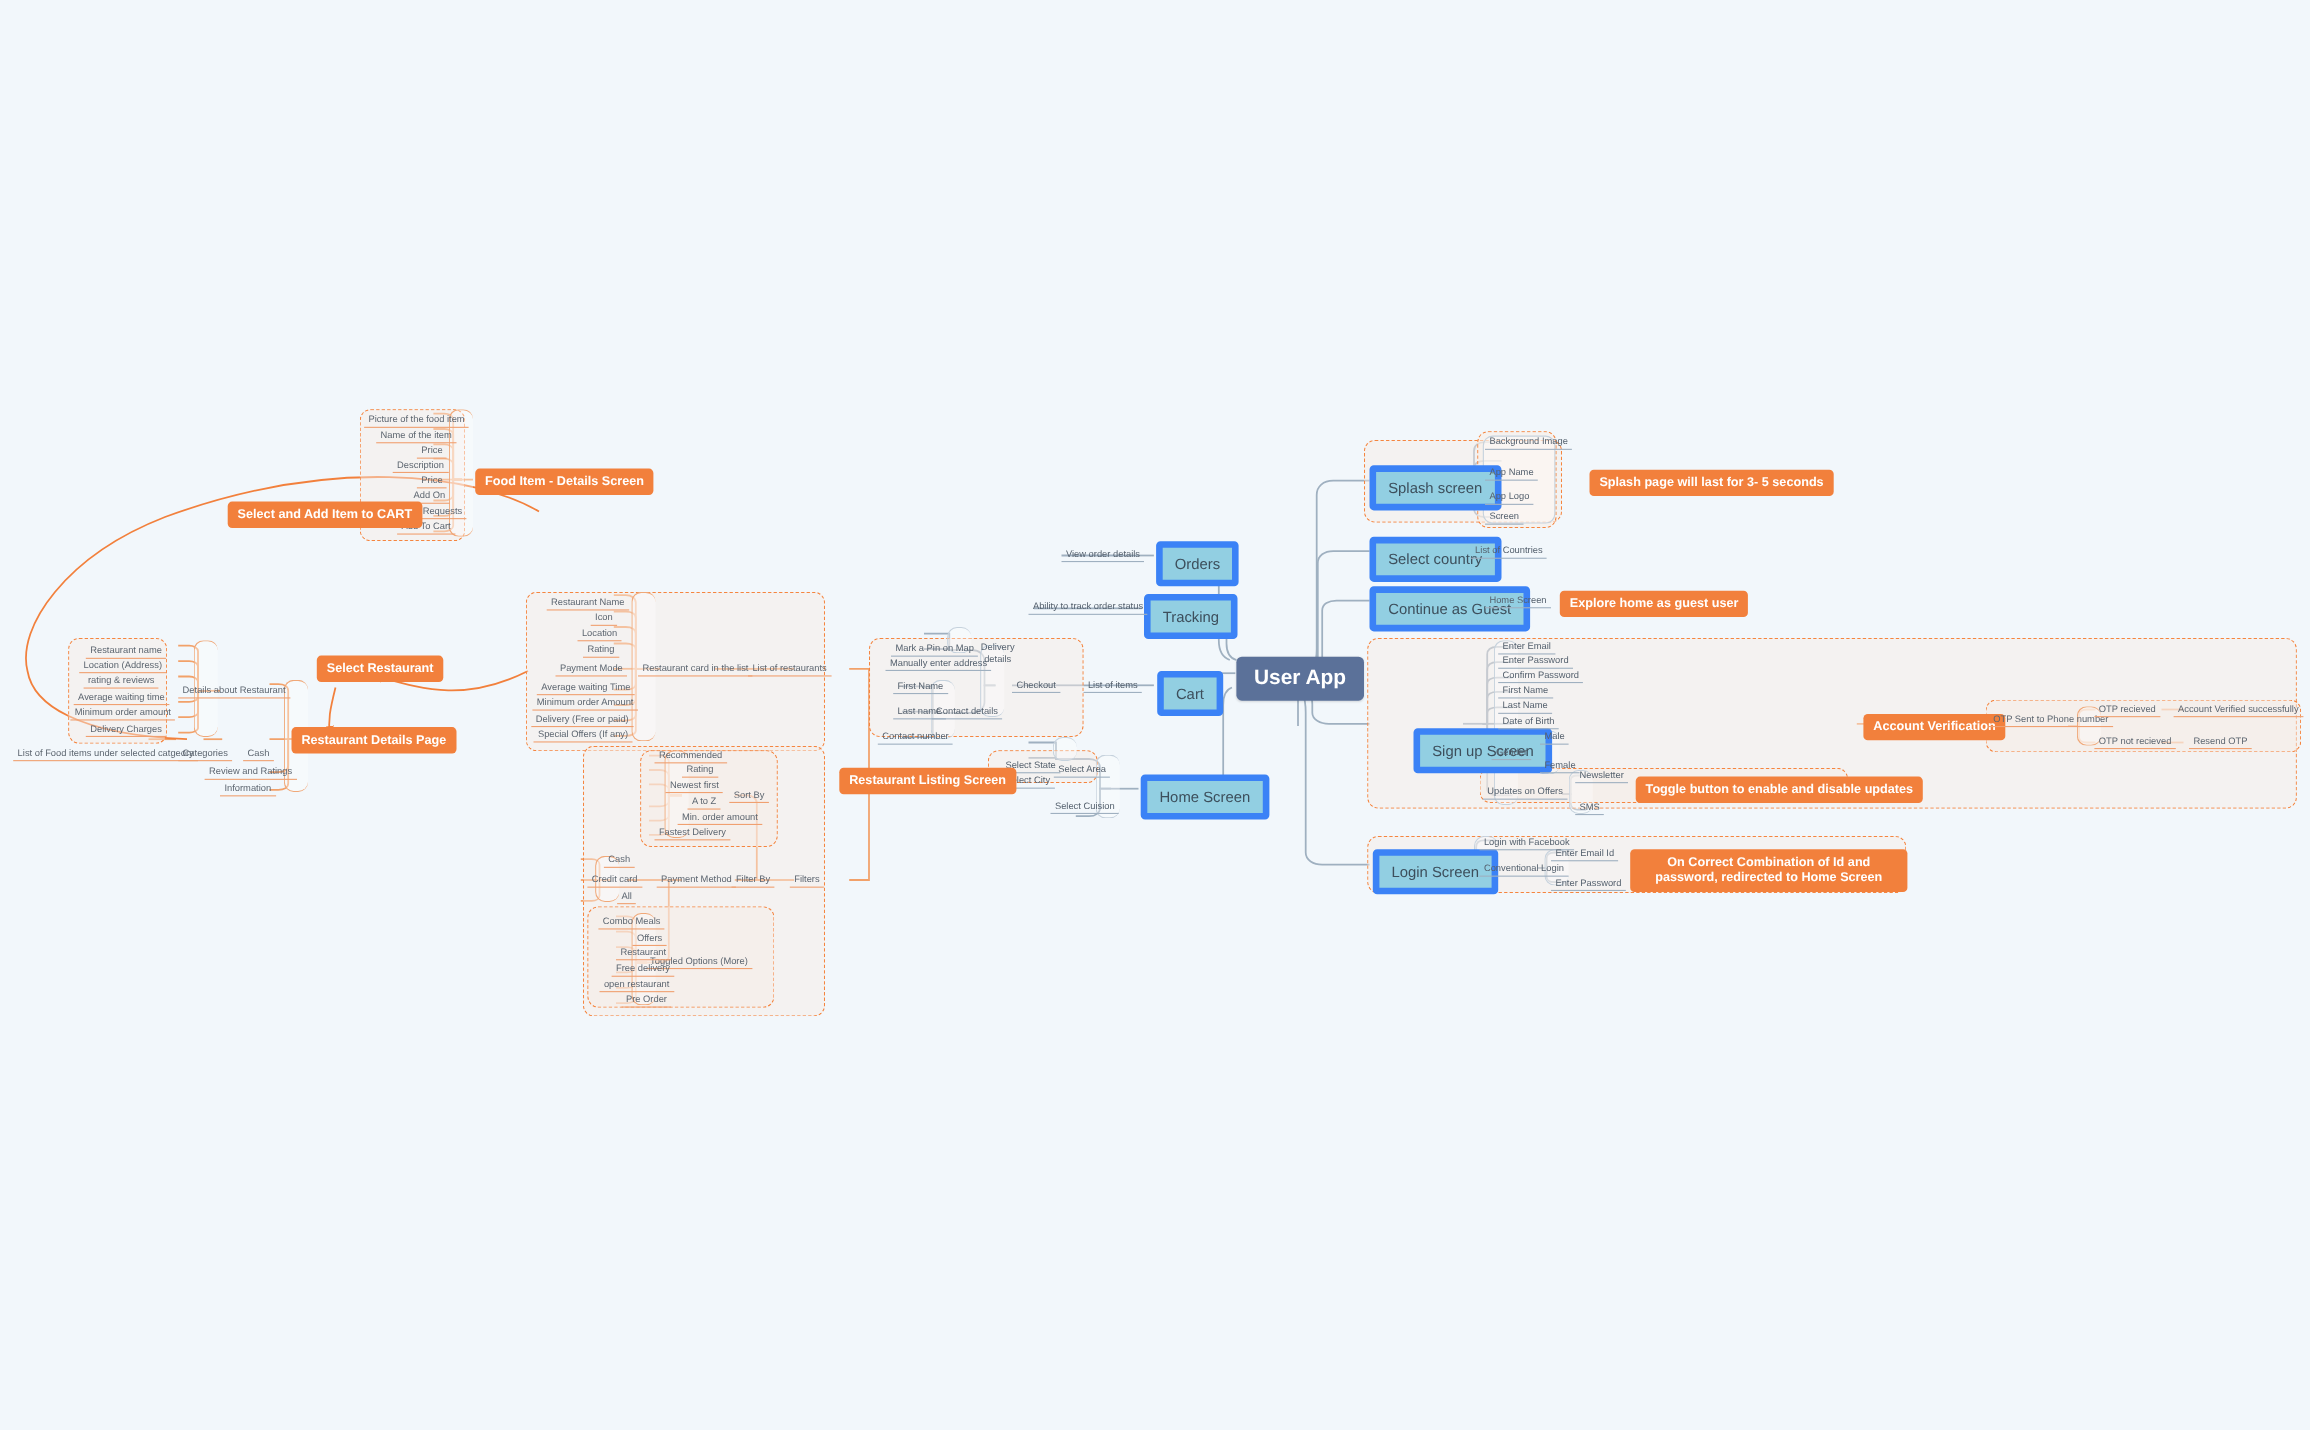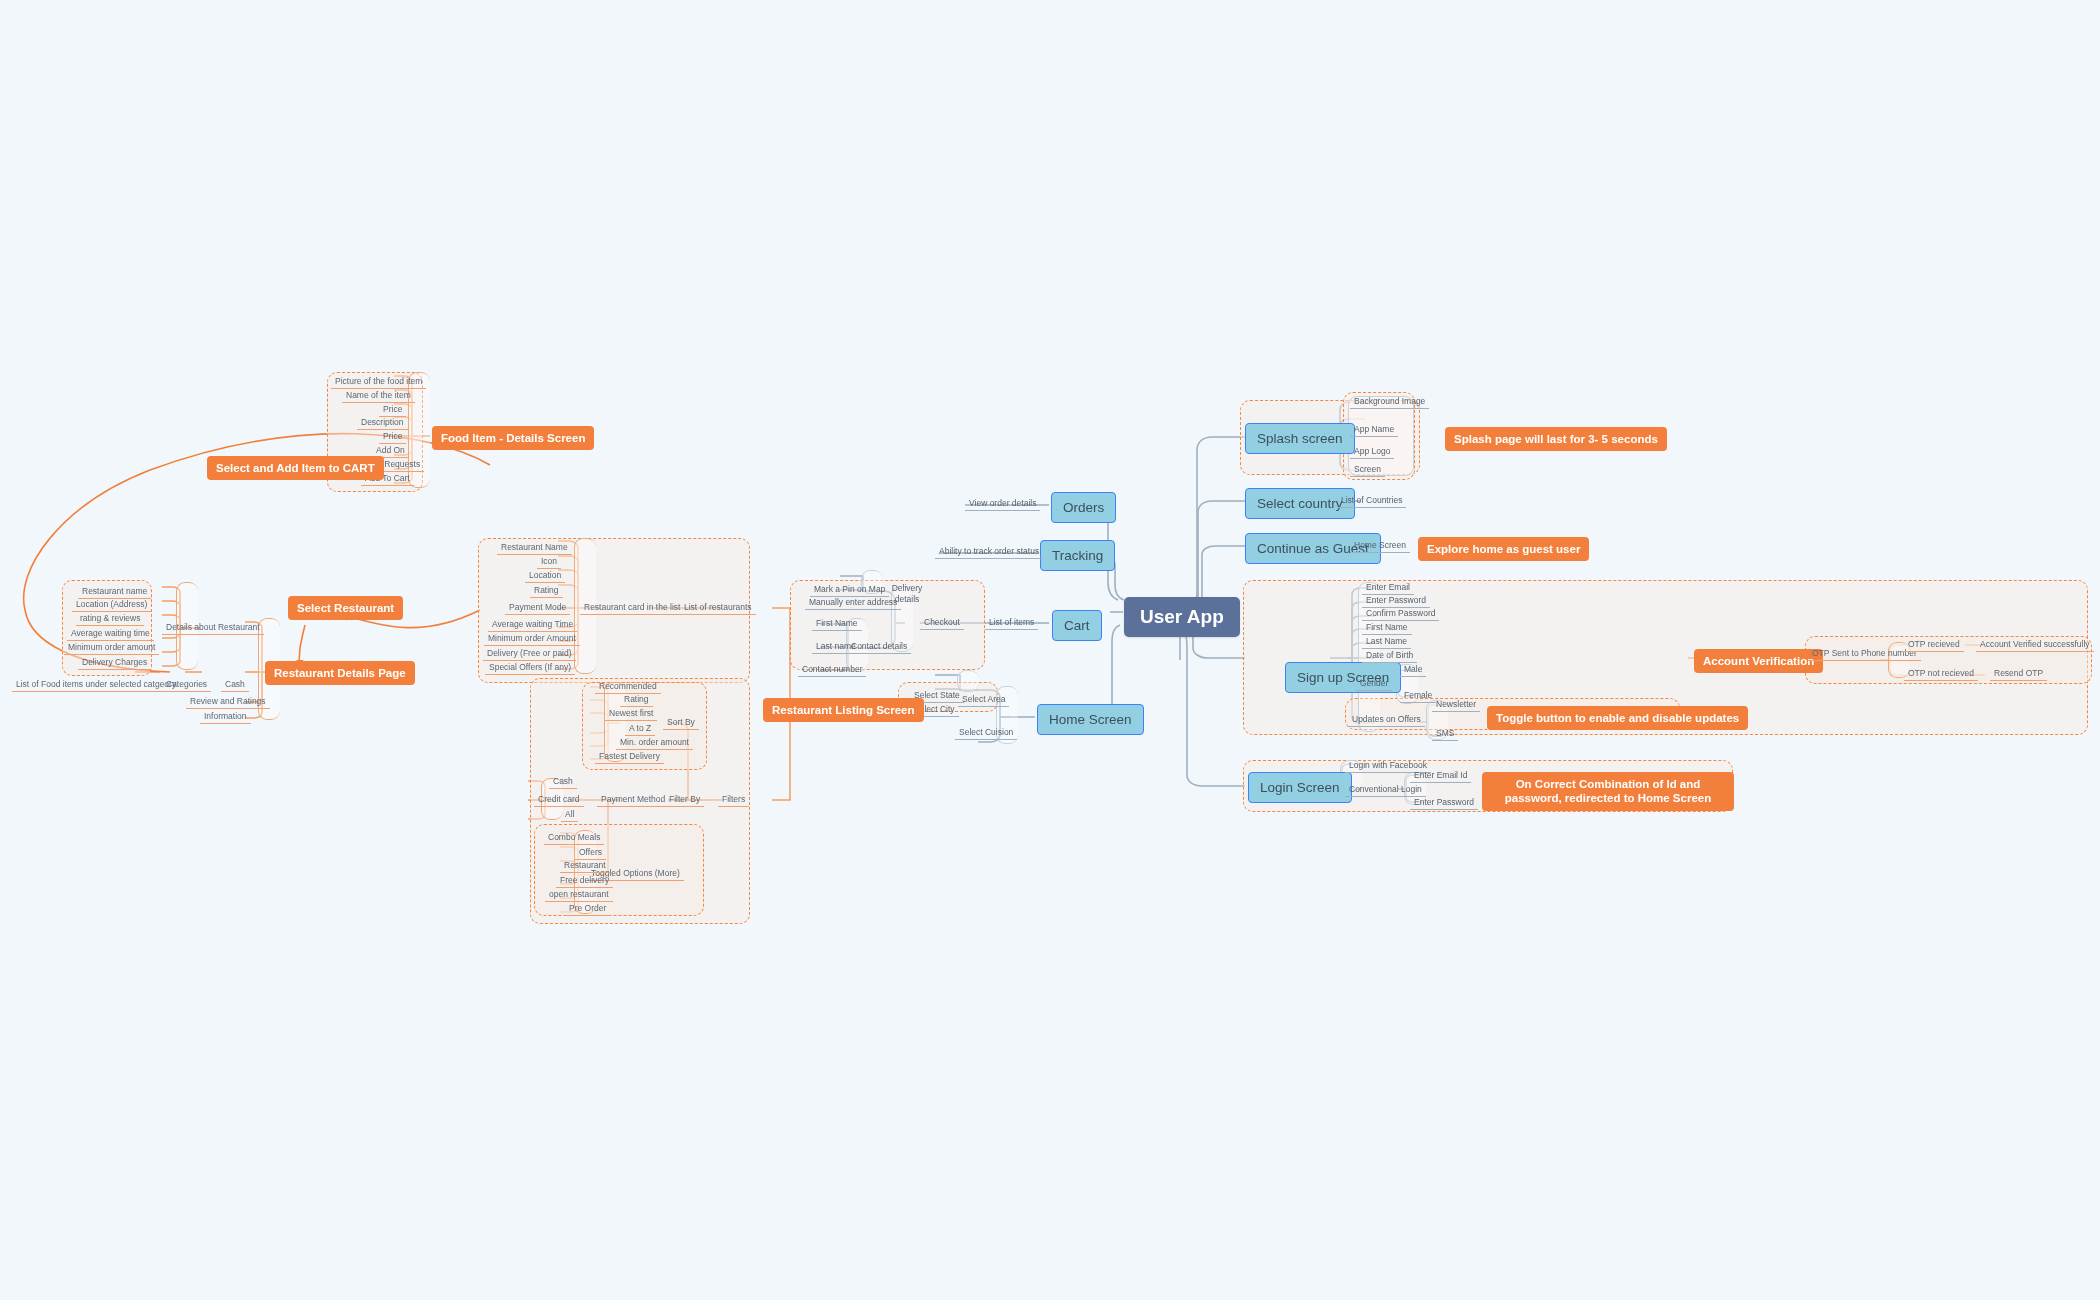--- a/index.html
+++ b/index.html
@@ -17,21 +17,21 @@
   .node{position:absolute;box-sizing:border-box;white-space:nowrap;}
 
   .root-node{
     background:#5b7199;color:#ffffff;font-weight:bold;font-size:19px;
     border-radius:5px;padding:9px 16px;text-align:center;
     box-shadow:0 1px 2px rgba(0,0,0,.12);
   }
   .blue-node{
     background:#92cfe2;color:#3d4f5c;font-size:13.5px;
     border-radius:4px;padding:7px 11px;text-align:center;
-    border:1px solid #3b82f6;
+    border:6px solid #3b82f6;
   }
   .orange-node{
     background:#f2803c;color:#ffffff;font-weight:bold;font-size:11.5px;
     border-radius:4px;padding:5px 9px;text-align:center;
     line-height:1.25;
   }
   .leaf{
     font-size:8.5px;color:#55616e;
     border-bottom:1.4px solid #9fb0c0;
     padding:0 4px 1px 4px;text-align:center;line-height:1.25;

